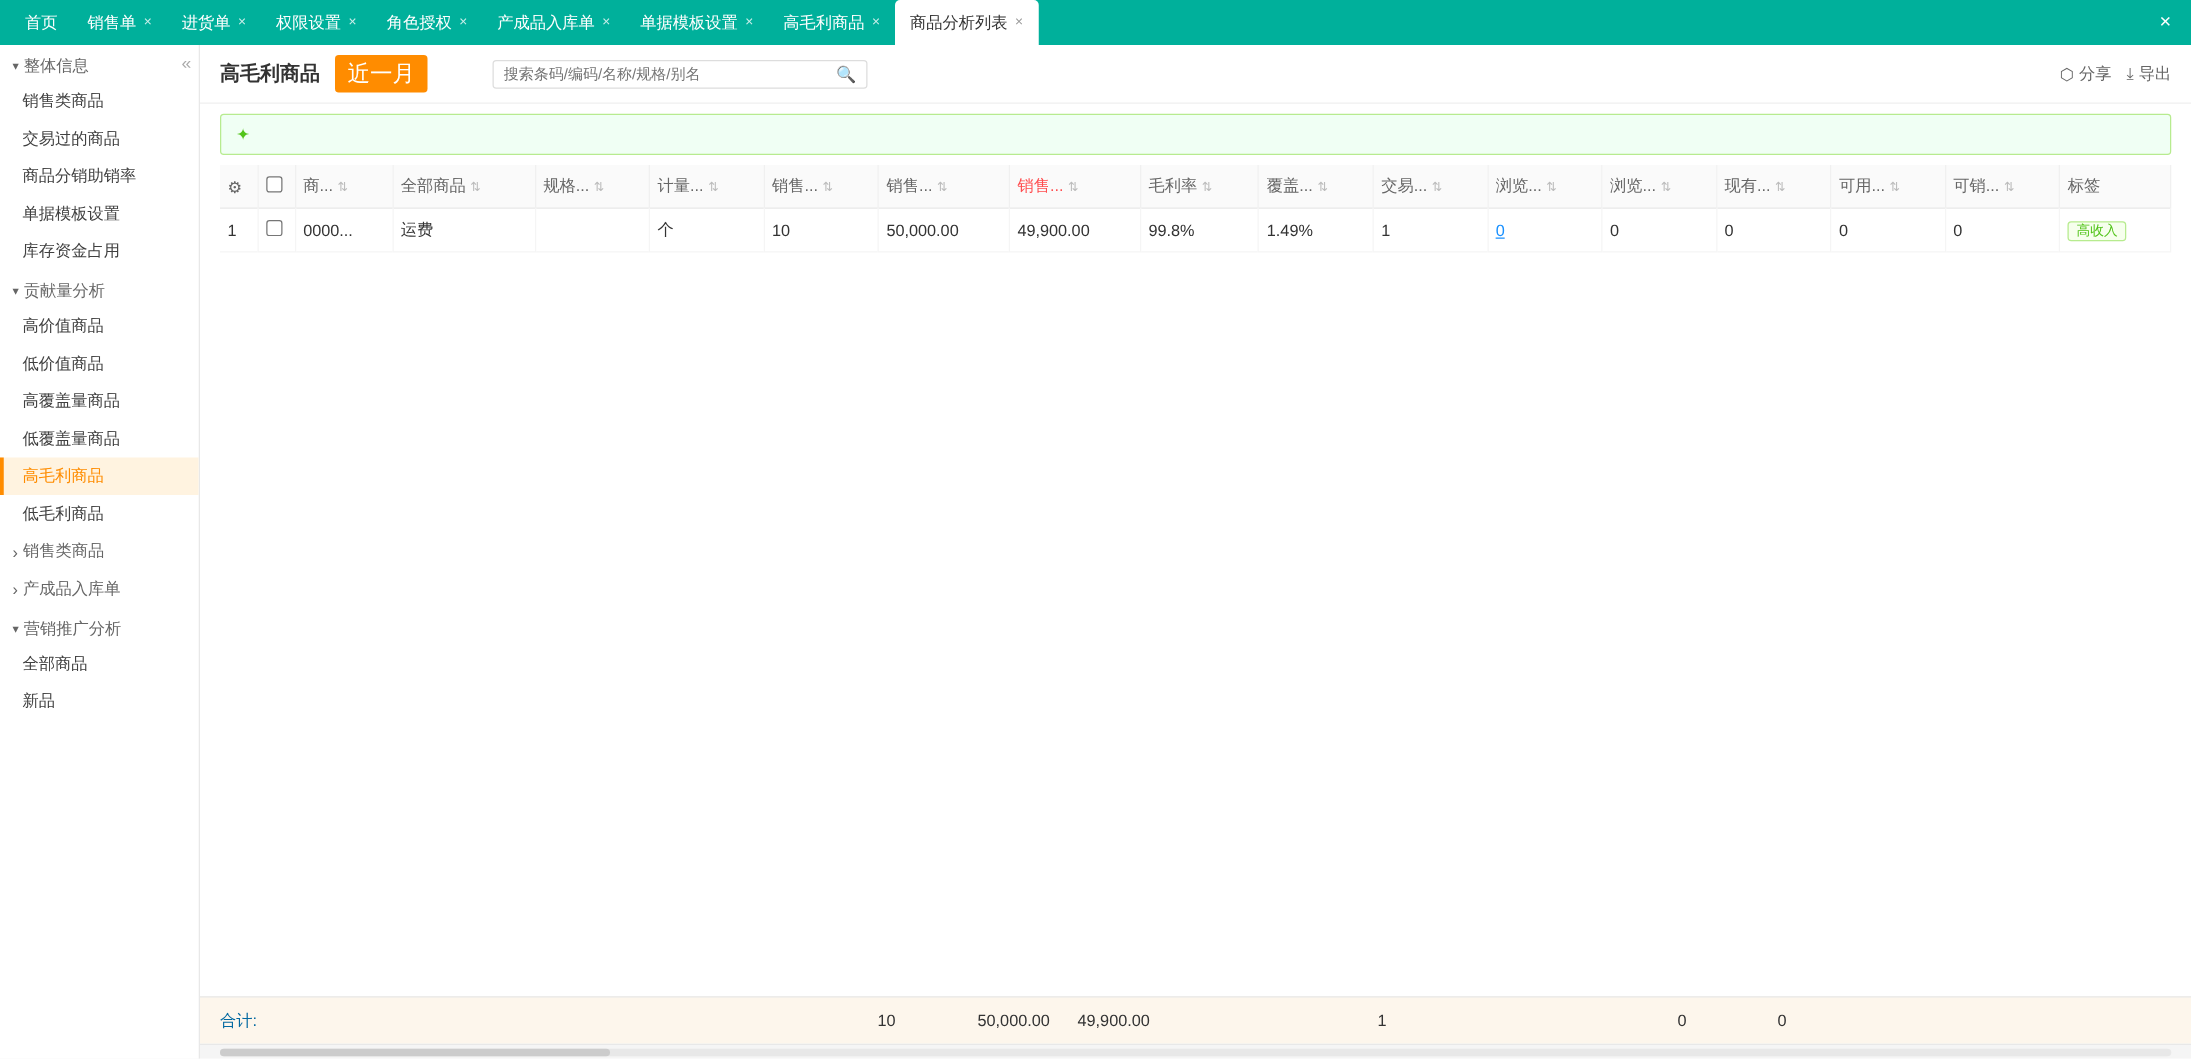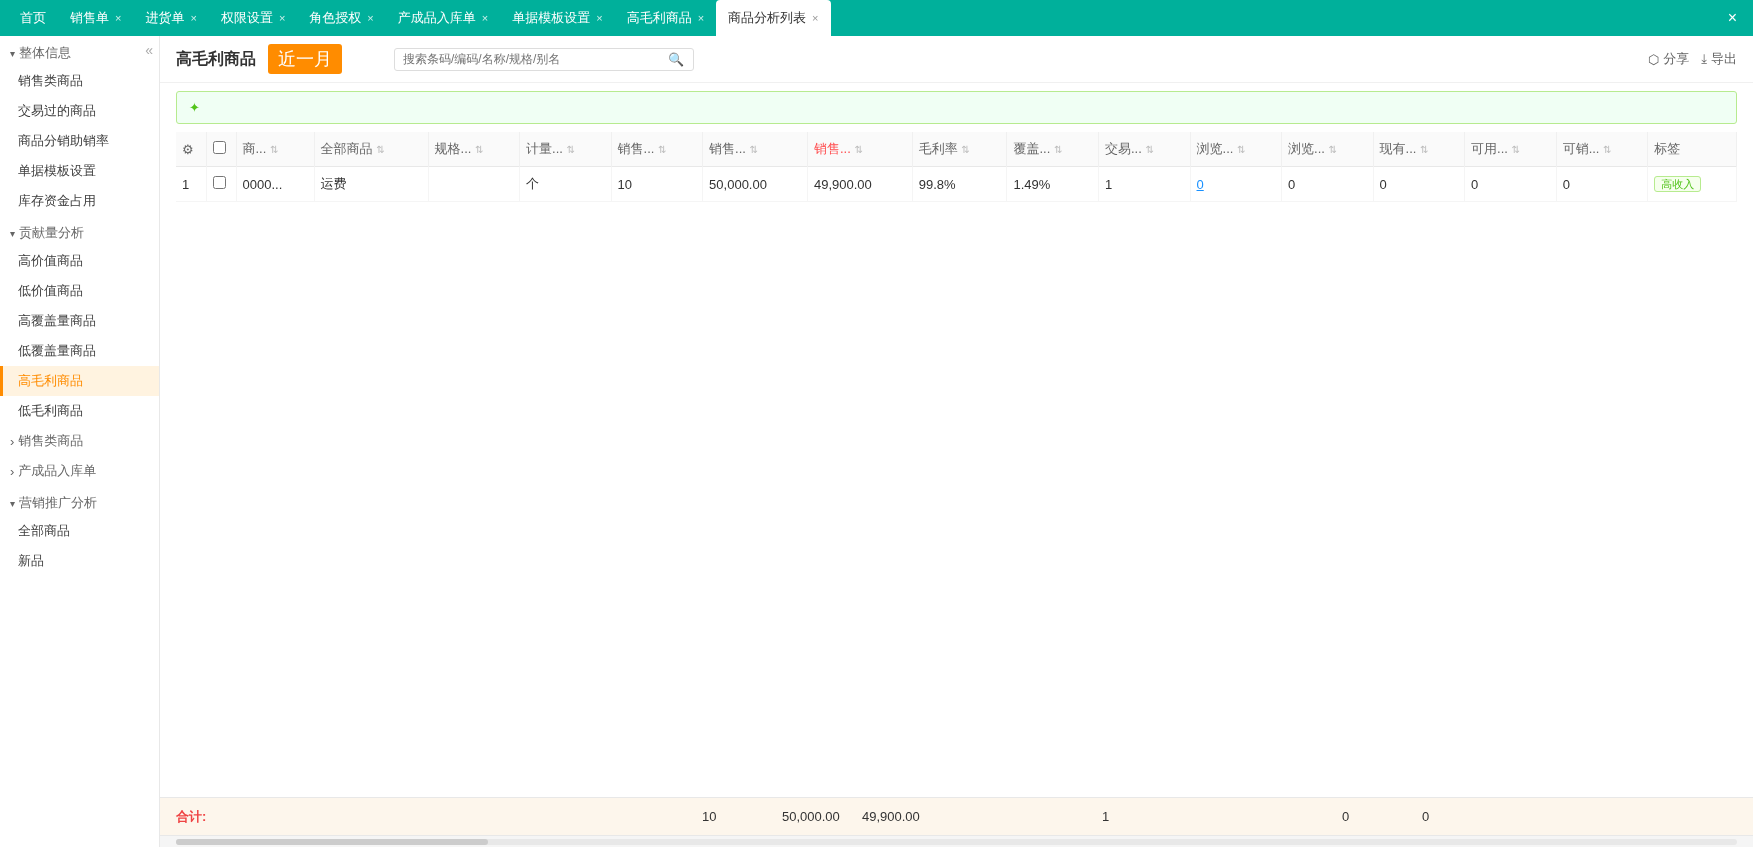--- a/index.html
+++ b/index.html
@@ -234,22 +234,22 @@
       display: flex;
       align-items: center;
       padding: 8px 16px;
       font-size: 12px;
       color: #333;
       gap: 0;
       height: 38px;
     }
     .footer-total .total-label {
       width: 200px;
-      font-weight: bold;
-      color: #ef4444;
+      font-weight: normal;
+      color: #0369a1;
     }
     .footer-total .total-cells {
       display: flex;
       gap: 0;
       flex: 1;
     }
     .footer-cell {
       padding: 0 6px;
       min-width: 80px;
       text-align: left;

